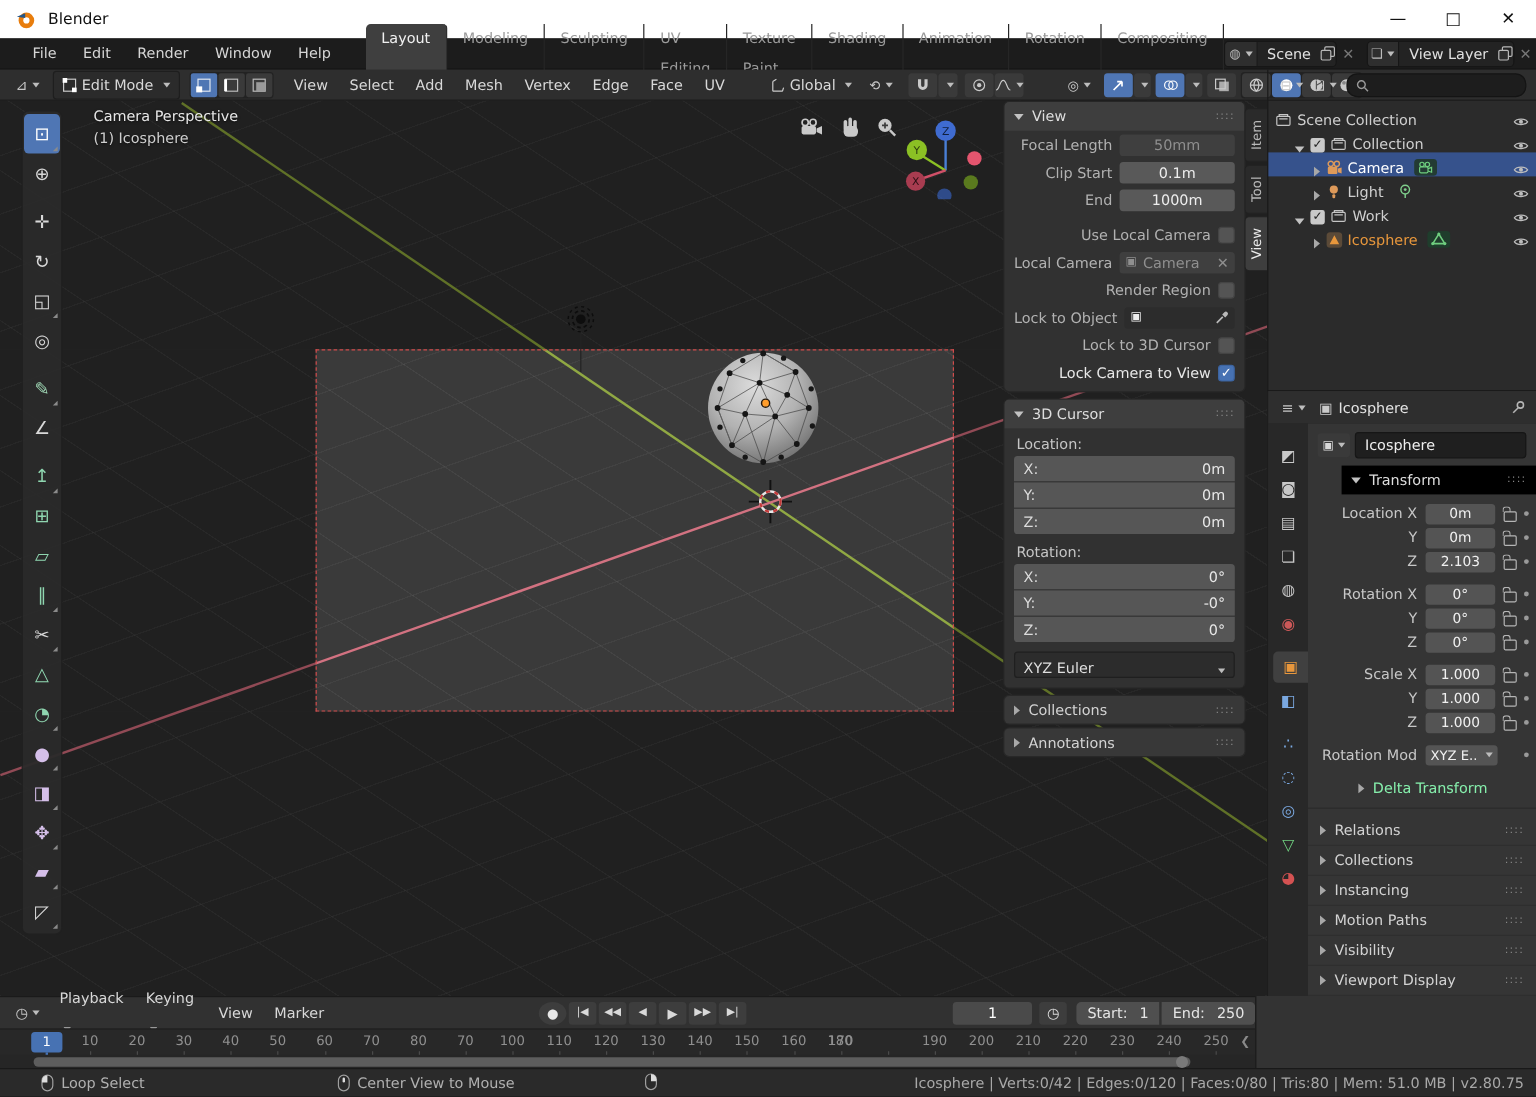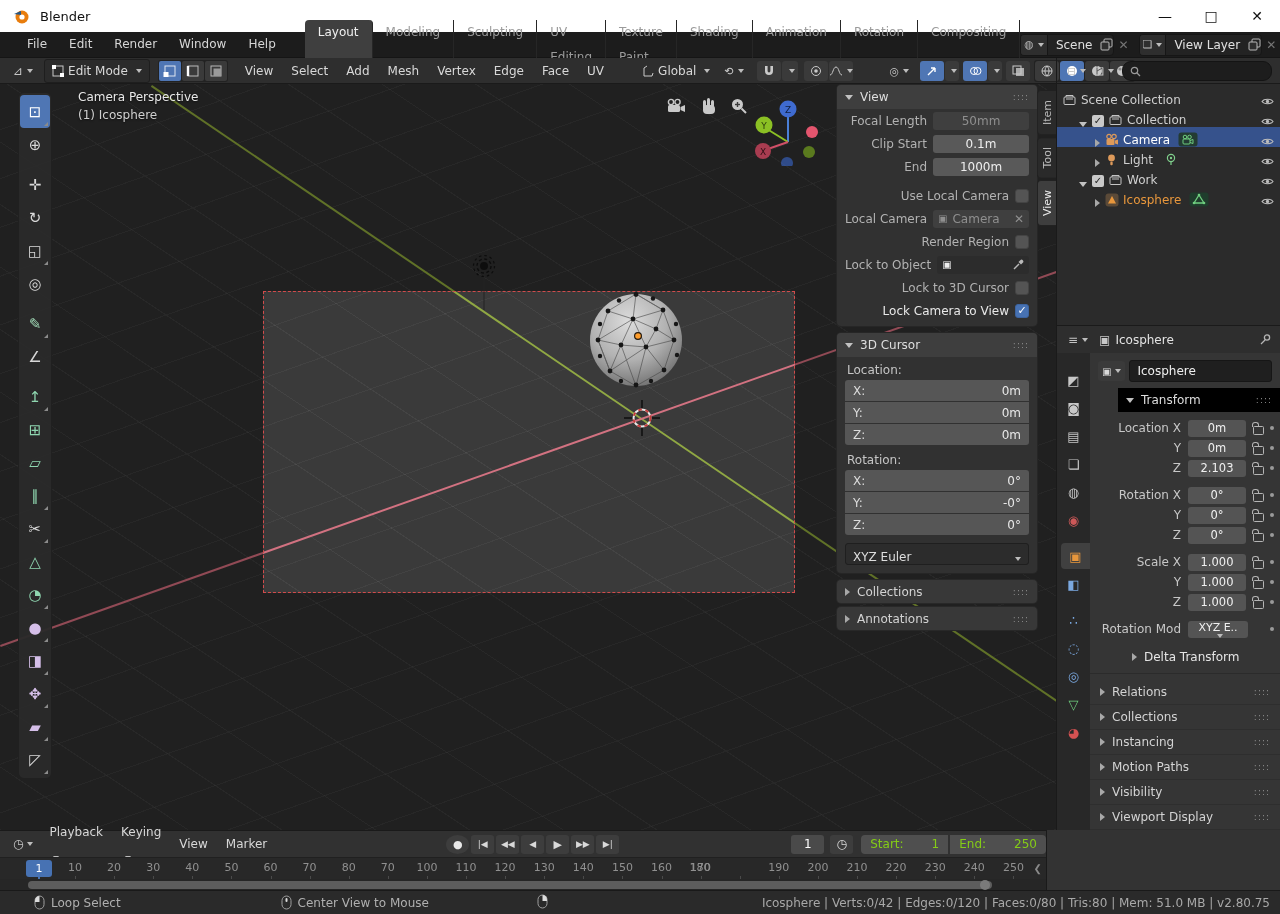--- a/index.html
+++ b/index.html
@@ -95,21 +95,21 @@
   #timeline{left:0;top:830px;width:1046px;height:60px;background:#313131;border-top:1px solid #1a1a1a;box-sizing:border-box;}
   #tl-ruler{position:absolute;left:0;top:26px;width:1046px;height:22px;background:#282828;border-top:1px solid #202020;}
   .ticklabel{position:absolute;top:3px;color:#909090;font-size:11px;transform:translateX(-50%);}
   .tickmark{position:absolute;bottom:0;width:1px;height:4px;background:#4a4a4a;}
   #playhead{position:absolute;left:26px;top:2px;width:26px;height:17px;background:#4772b3;border-radius:3px;color:#fff;display:flex;align-items:center;justify-content:center;font-size:11px;}
   #tl-scroll{position:absolute;left:0;top:48px;width:1046px;height:12px;background:#262626;}
   #tl-bar{position:absolute;left:28px;top:2px;width:964px;height:8px;background:#5d5d5d;border-radius:4px;}
   .transport{display:flex;gap:2px;}
   .tbtn{min-width:19px;height:19px;background:#3d3d3d;border-radius:3px;display:flex;align-items:center;justify-content:center;color:#d9d9d9;font-size:9px;padding:0 2px;}
   .framefield{width:78px;height:19px;background:#4a4a4a;border-radius:3px;color:#fff;display:flex;align-items:center;justify-content:center;}
-  .sefield{height:19px;background:#4f4f4f;display:flex;align-items:center;padding:0 9px;color:#84cc16;gap:28px;}
+  .sefield{height:19px;background:#4f4f4f;display:flex;align-items:center;padding:0 9px;color:#e5e5e5;gap:10px;}
   
   #statusbar{left:0;top:890px;width:1280px;height:24px;background:#2a2a2a;border-top:1px solid #191919;display:flex;align-items:center;color:#b0b0b0;box-sizing:border-box;}
   .mouseic{display:inline-block;margin-right:6px;}
   #rightcolfill{left:1046px;top:830px;width:234px;height:60px;background:#333;border-left:1px solid #1a1a1a;box-sizing:border-box;}
   .glyph{display:inline-block;}
 </style>
 </head>
 <body>
 
 <div id="app">
@@ -895,29 +895,29 @@
         </div>
         <div class="trow">
           <span class="tlabel">Z</span>
           <span class="tfield">1.000</span>
           <span class="lock"></span>
           <span class="adot"></span>
         </div>
         <div style="height: 7px;"></div>
         <div class="trow">
           <span class="tlabel">Rotation Mod</span>
-          <span class="tfield" style="justify-content: space-between; padding: 0px 4px; width: 52px; flex-direction: column;">
+          <span class="tfield" style="justify-content: space-between; padding: 0px 4px; width: 52px;">
             <span style="font-size: 11px;">XYZ E..</span>
             <span class="cv"></span>
           </span>
           <span style="width: 22px;"></span>
           <span class="adot"></span>
         </div>
         <div style="height: 8px;"></div>
-        <div class="row" style="padding: 0px 8px 0px 42px; height: 20px; color: #e5e5e5;">
+        <div class="row" style="padding: 0px 8px 0px 42px; height: 20px; color: #86efac;">
           <span class="tri-r"></span>
           <span>Delta Transform</span>
         </div>
         <div style="height: 1px; background: rgb(43, 43, 43); margin: 6px 0px;"></div>
         <div class="row" style="height: 24px; padding: 0px 10px; color: rgb(211, 211, 211); border-bottom: 1px solid rgb(46, 46, 46);">
           <span class="tri-r"></span>
           <span>Relations</span>
           <span class="grip">::::</span>
         </div>
         <div class="row" style="height: 24px; padding: 0px 10px; color: rgb(211, 211, 211); border-bottom: 1px solid rgb(46, 46, 46);">

